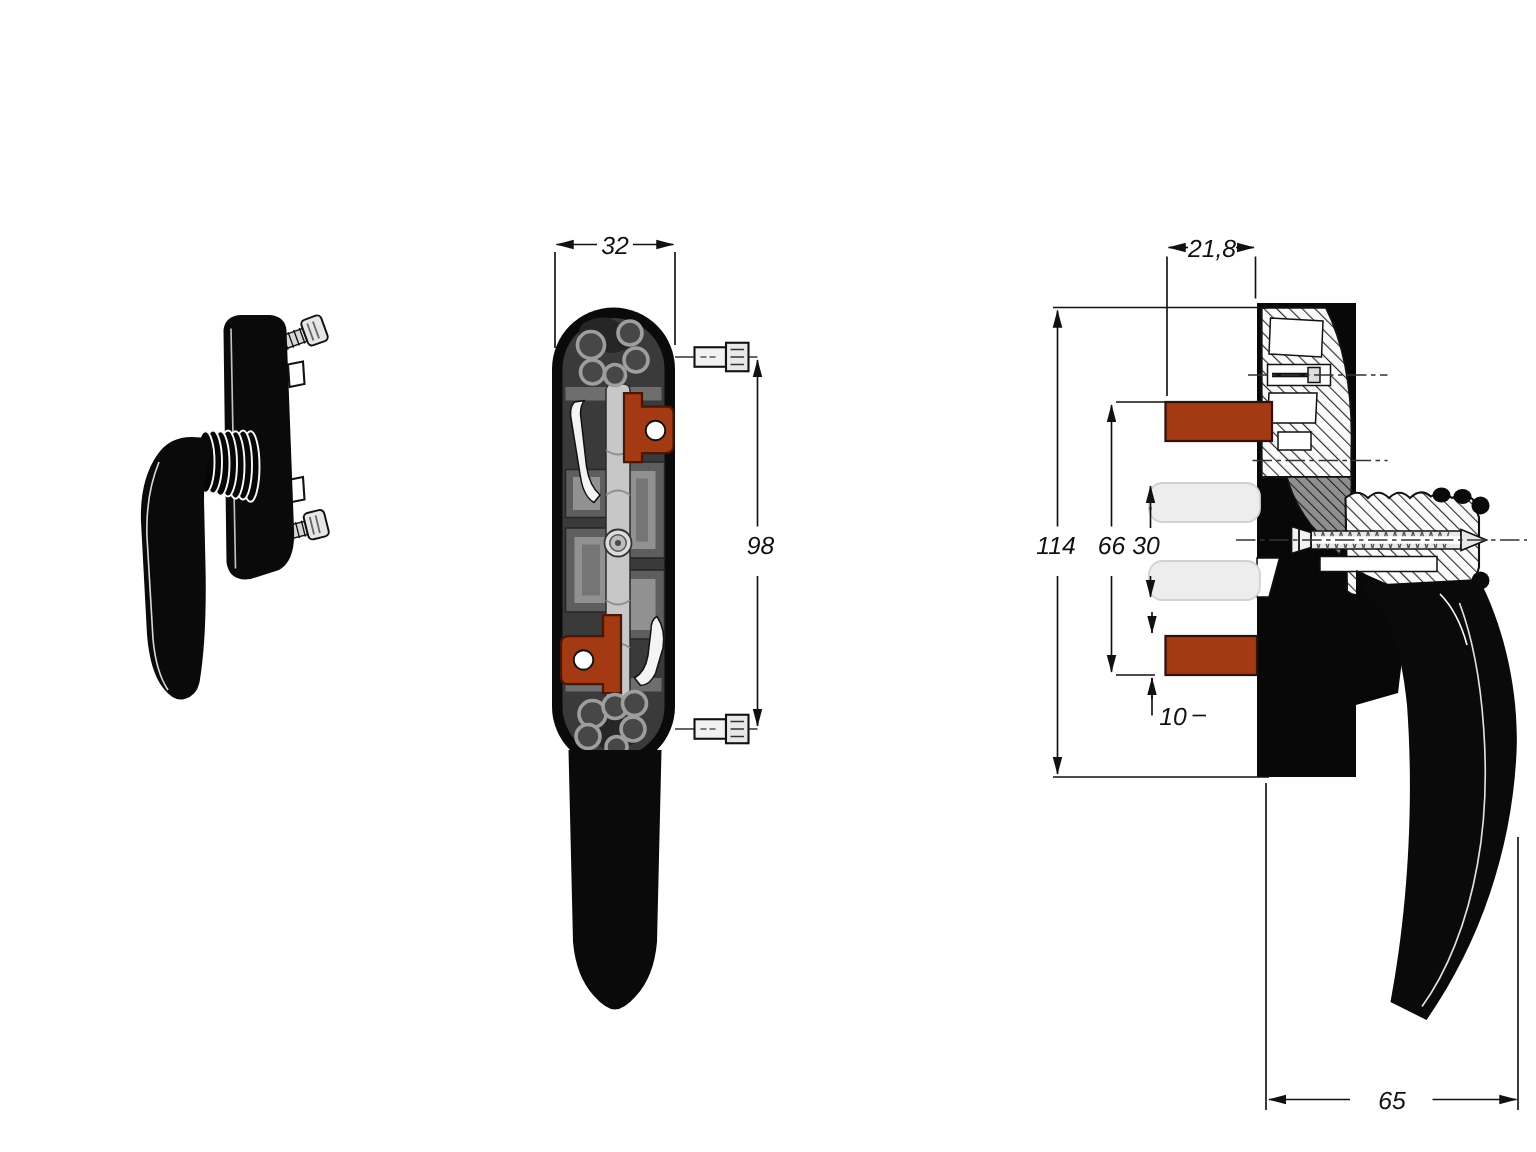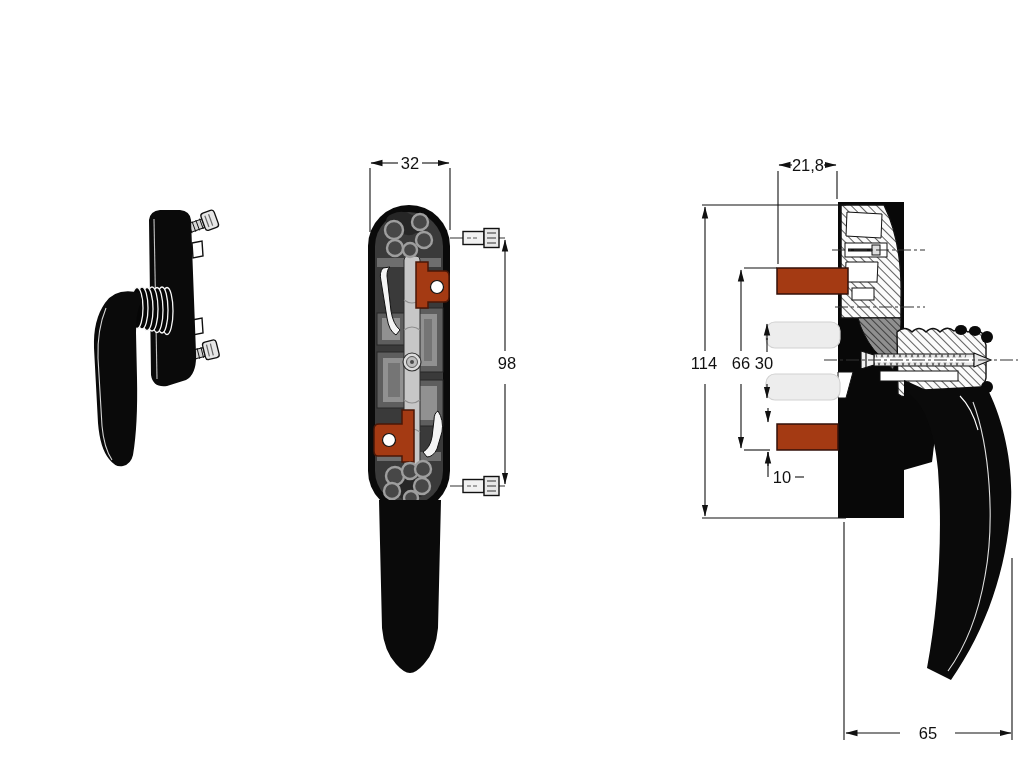--- a/index.html
+++ b/index.html
@@ -1,17 +1,17 @@
 <!DOCTYPE html>
 <html><head>
 <meta charset="utf-8">
 <style>
   html,body{margin:0;padding:0;background:#ffffff;}
   #stage{position:relative;width:1024px;height:768px;background:#ffffff;overflow:hidden;
-         font-family:"Liberation Sans", sans-serif;}
+         font-family:"Liberation Sans", sans-serif;font-style:italic;}
   svg{display:block;}
   text.dim{font-family:"Liberation Sans", sans-serif;font-size:16.5px;fill:#111;}
   .thin{stroke:#111;stroke-width:1.1;fill:none;}
   .dash{stroke:#333;stroke-width:1.1;fill:none;stroke-dasharray:13 3 3 3;}
 </style>
 </head>
 <body>
 
 <div id="stage">
 <svg width="1024" height="768" viewBox="0 0 1024 768">

